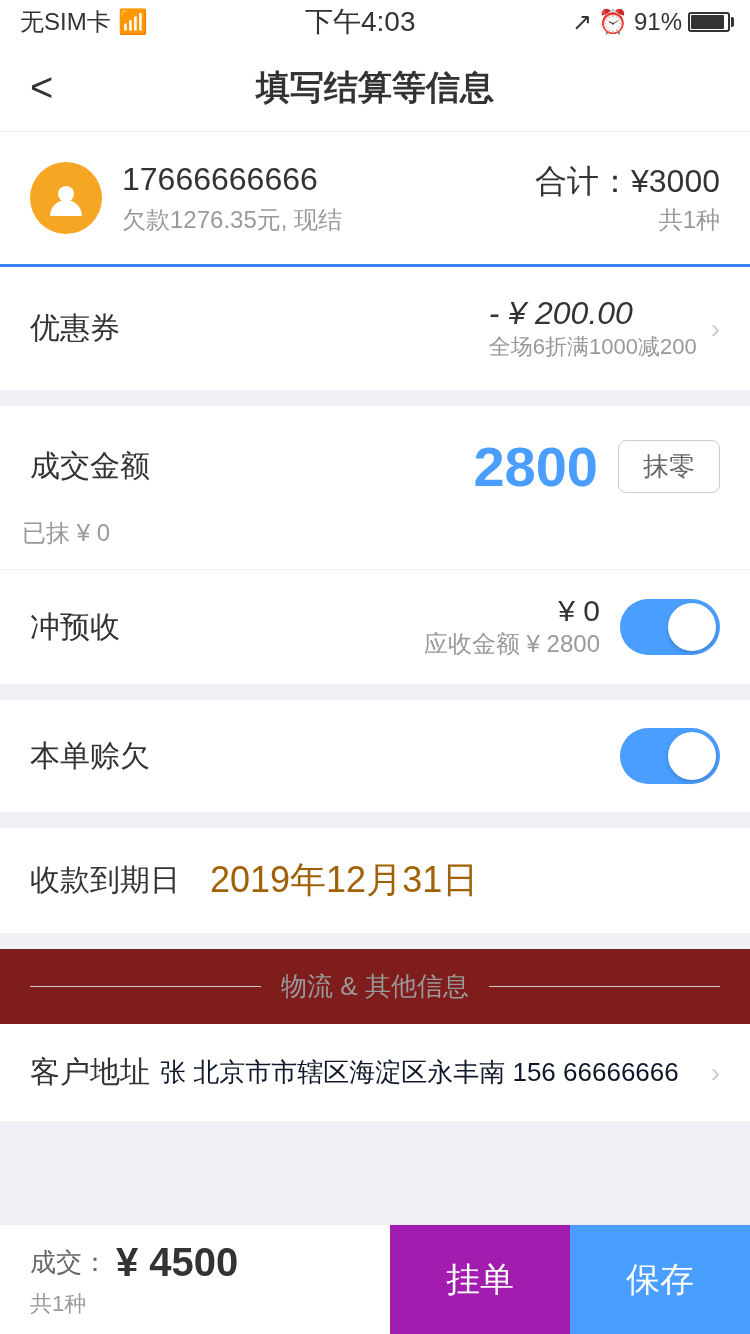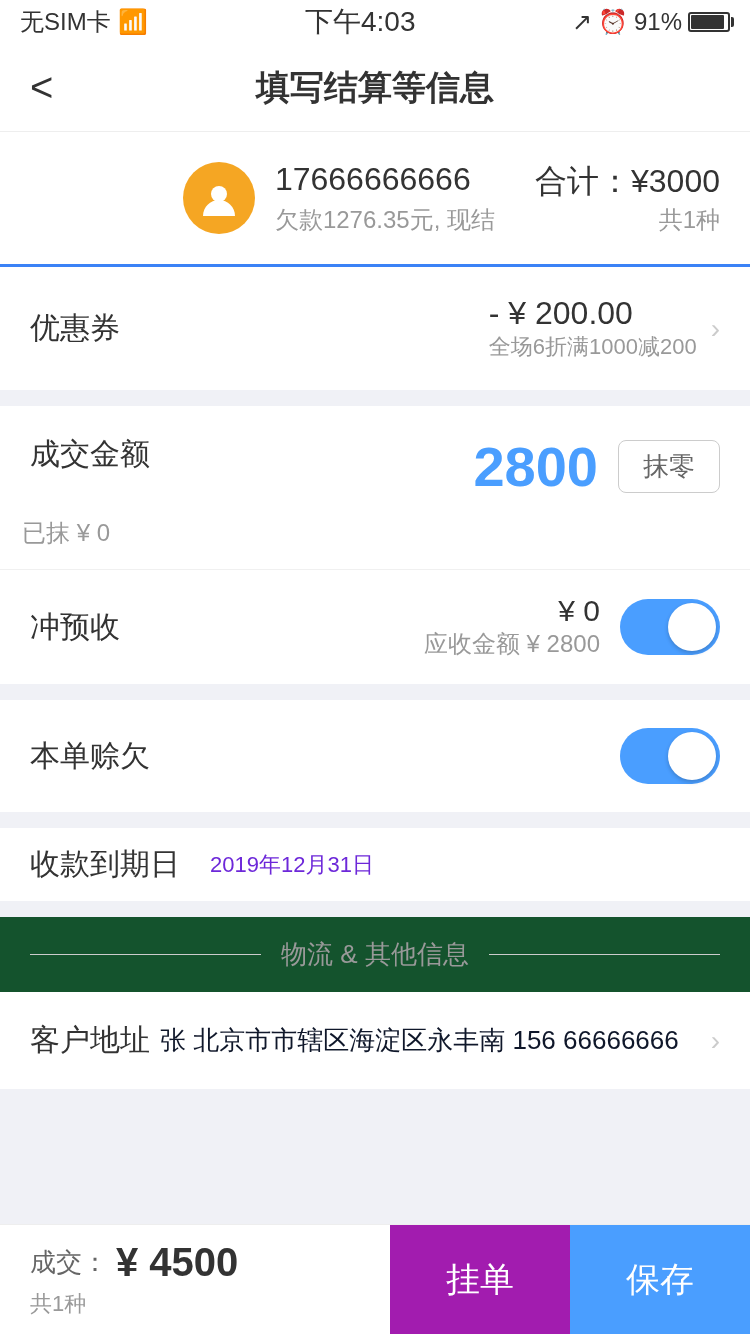--- a/index.html
+++ b/index.html
@@ -56,22 +56,21 @@
     .section {
       background: #fff;
       margin-bottom: 16px;
     }
 
     
     .customer-row {
       display: flex;
       align-items: center;
       padding: 28px 30px;
-      justify-content: flex-end;
-      gap: 40px;
+      justify-content: space-between;
     }
     .customer-left {
       display: flex;
       align-items: center;
       gap: 20px;
     }
     .avatar {
       width: 72px;
       height: 72px;
       border-radius: 50%;
@@ -92,35 +91,36 @@
     
     .coupon-row {
       display: flex;
       align-items: center;
       justify-content: space-between;
       padding: 28px 30px;
       border-top: 3px solid #3b82f6;
     }
     .coupon-label { font-size: 30px; color: #333; }
     .coupon-right { display: flex; align-items: center; gap: 10px; }
-    .coupon-discount { font-size: 32px; color: #333; font-weight: 500; }
+    .coupon-discount { font-size: 32px; color: #333; font-weight: 500; font-style: italic; }
     .coupon-desc { font-size: 22px; color: #999; text-align: right; }
     .chevron-right {
       font-size: 28px;
       color: #ccc;
       margin-left: 4px;
     }
 
     
     .amount-section {
       background: #fff;
       margin-bottom: 16px;
     }
     .amount-row {
       display: flex;
+      align-items: center;
       justify-content: space-between;
       padding: 28px 30px;
     }
     .amount-label { font-size: 30px; color: #333; }
     .amount-right { display: flex; align-items: center; gap: 20px; }
     .amount-value { font-size: 56px; font-weight: 600; color: #4a9eff; }
     .round-btn {
       border: 1px solid #ccc;
       border-radius: 8px;
       padding: 8px 24px;
@@ -172,31 +172,31 @@
       display: flex;
       align-items: center;
       justify-content: space-between;
     }
     .debt-label { font-size: 30px; color: #333; }
 
     
     .duedate-section {
       background: #fff;
       margin-bottom: 16px;
-      padding: 16px 30px;
+      padding: 28px 30px;
       display: flex;
       align-items: center;
       gap: 30px;
     }
     .duedate-label { font-size: 30px; color: #333; }
-    .duedate-value { font-size: 22px; color: #6d28d9; }
+    .duedate-value { font-size: 36px; color: #a16207; }
 
     
     .divider-section {
-      background: #14532d;
+      background: #7f1d1d;
       padding: 20px 30px;
       display: flex;
       align-items: center;
       gap: 20px;
     }
     .divider-line {
       flex: 1;
       height: 1px;
       background: #ccc;
     }

